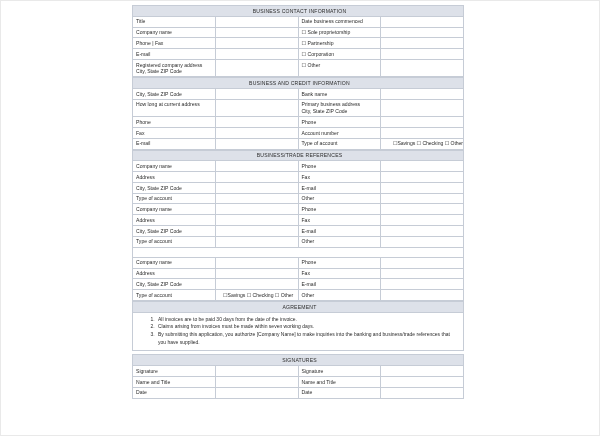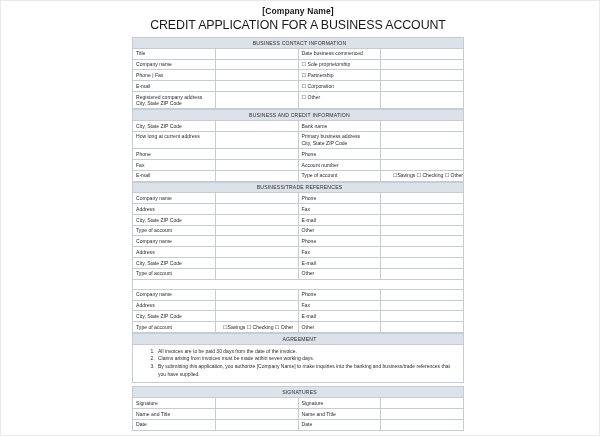--- a/index.html
+++ b/index.html
@@ -123,24 +123,20 @@
     margin-bottom: 0.5px;
   }
   .gap { height: 3px; }
 </style>
 </head>
 <body>
 
 <div class="page">
   <div class="doc">
 
-    <div class="title-block">
-      <div class="company-name">[Company Name]</div>
-      <div class="doc-title">CREDIT APPLICATION FOR A BUSINESS ACCOUNT</div>
-    </div>
 
     <table class="grid">
       <tbody>
         <tr>
           <td class="sect" colspan="4">BUSINESS CONTACT INFORMATION</td>
         </tr>
         <tr>
           <td class="lbl">Title</td>
           <td class="val"></td>
           <td class="lbl2">Date business commenced</td>

